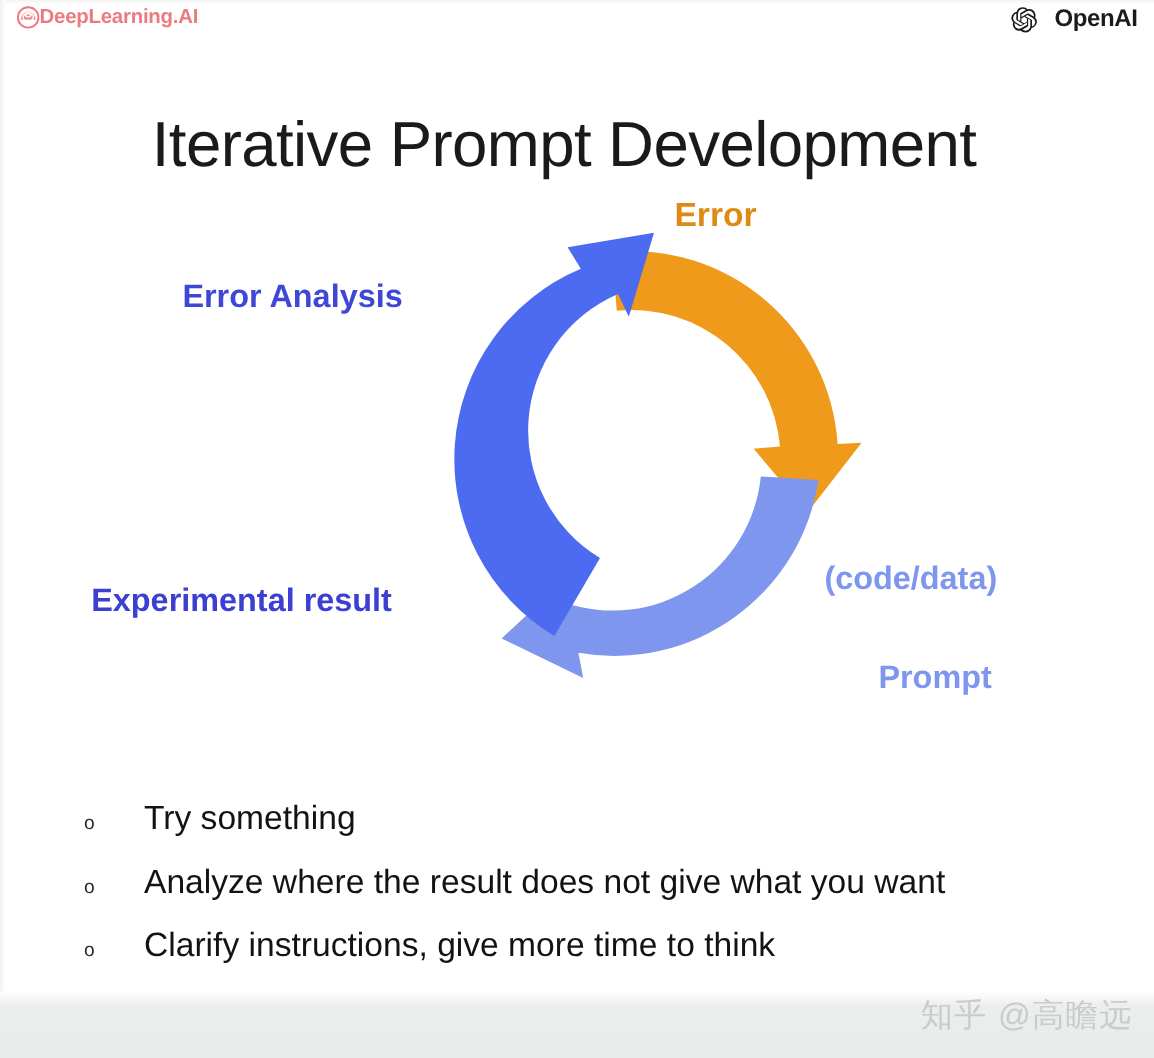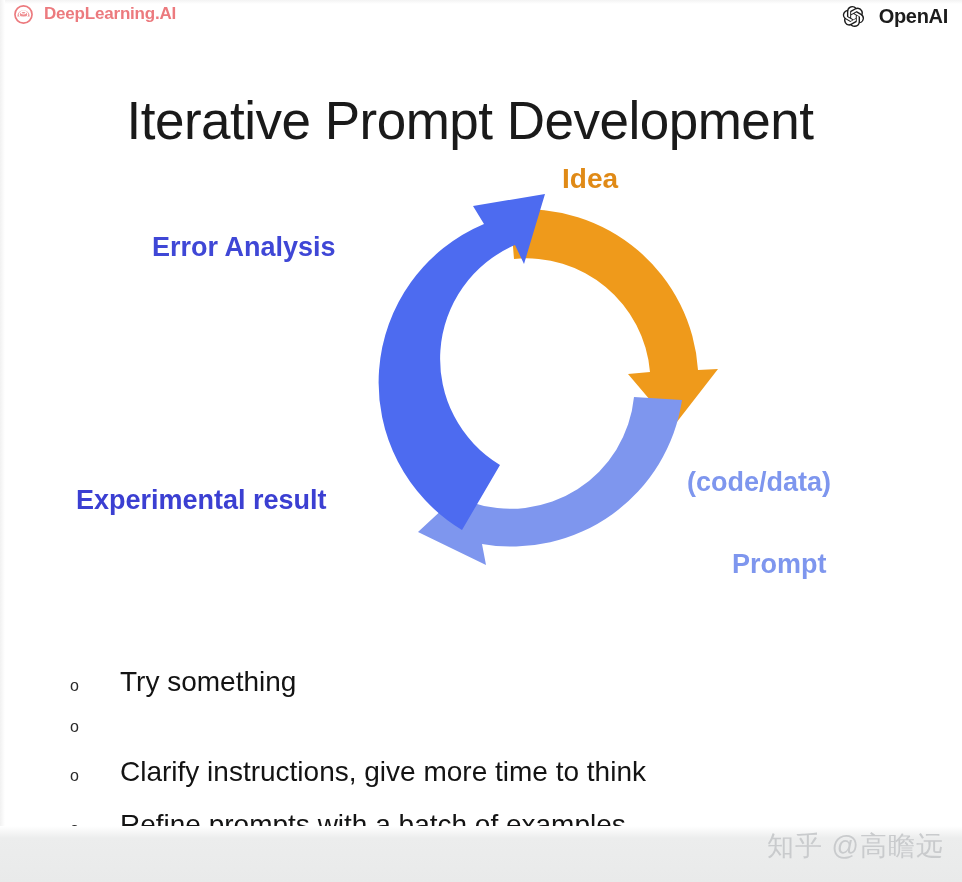--- a/index.html
+++ b/index.html
@@ -39,21 +39,21 @@
     background: linear-gradient(to bottom, #ffffff 0%, #eceded 22%, #e9eaea 100%);
   }
 
   
   .dl-logo {
     position: absolute;
     left: 14px;
     top: 4px;
     display: flex;
     align-items: center;
-    gap: 11px;
+    gap: 0;
   }
   .dl-mark {
     width: 19px;
     height: 19px;
     flex: 0 0 19px;
   }
   .dl-text {
     font-size: 17px;
     font-weight: 700;
     letter-spacing: -0.2px;
@@ -254,36 +254,37 @@
           L 133 28
           L 205 16
           L 184 86
           L 175 67
           A 124 124 0 0 0 160 287
           Z" fill="#4d6bf0"></path>
       </g>
     </svg>
   </div>
 
-  <div class="cyc-label lbl-idea">Idea</div>
+  <div class="cyc-label lbl-idea">Error</div>
   <div class="cyc-label lbl-error">Error Analysis</div>
   <div class="cyc-label lbl-exp">Experimental result</div>
   <div class="cyc-label lbl-impl">
     <div>(code/data)</div>
   </div>
   <div class="cyc-label lbl-prompt">Prompt</div>
 
 
   <ul class="bullet-list">
     <li class="bullet-item">
       <span class="bullet-marker">o</span>
       <span class="bullet-text">Try something</span>
     </li>
     <li class="bullet-item">
       <span class="bullet-marker">o</span>
+      <span class="bullet-text">Analyze where the result does not give what you want</span>
     </li>
     <li class="bullet-item">
       <span class="bullet-marker">o</span>
       <span class="bullet-text">Clarify instructions, give more time to think</span>
     </li>
     <li class="bullet-item">
       <span class="bullet-marker">o</span>
       <span class="bullet-text">Refine prompts with a batch of examples</span>
     </li>
   </ul>

